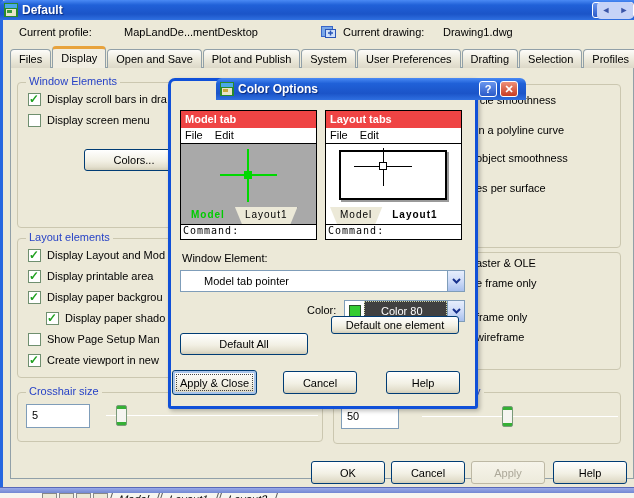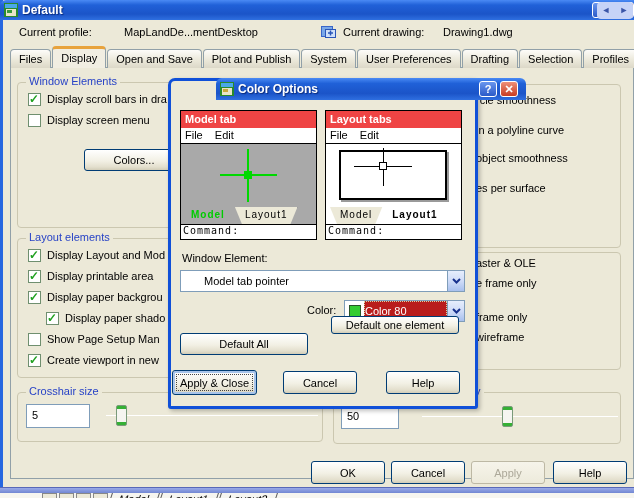--- a/index.html
+++ b/index.html
@@ -121,22 +121,22 @@
     filter:none; }
 
   .combo { position:absolute; height:22px; background:#fff;
     border:1px solid #7f9db9; display:flex; align-items:center; }
   .combo .ctext { flex:1; padding-left:23px; }
   .combo .carrow { width:17px; height:100%; border-left:1px solid #7f9db9;
     background:linear-gradient(180deg,#e6eefc,#cfdcf8 50%,#a8c0ee);
     display:flex; align-items:center; justify-content:center; }
   .swatch { width:12px; height:12px; background:#33cc33; border:1px solid #285428;
     margin-left:4px; flex:0 0 12px; }
-  .sel { background:#b91c1c; color:#fff; border:1px dotted #cfd8a8;
-    padding:1px 0; margin-left:3px; flex:1; align-self:stretch;
+  .sel { background:#404040; color:#fff; border:1px dotted #cfd8a8;
+    padding:1px 16px; margin-left:3px; flex:1; align-self:stretch;
     display:flex; align-items:center; }
 
   
   #acad-bar { position:absolute; left:0; top:487px; width:634px; height:6px;
     background:linear-gradient(180deg,#9aaae8,#7287d2); border-top:1px solid #5868b8; }
   #acad-tabs { position:absolute; left:0; top:493px; width:634px; height:5px;
     background:#f6f5f0; overflow:hidden; }
   #acad-tabs .inner { display:flex; gap:2px; height:16px; padding-left:42px;
     font-size:11px; align-items:flex-start; }
   #acad-tabs .navb { width:15px; height:14px; border:1px solid #888;

